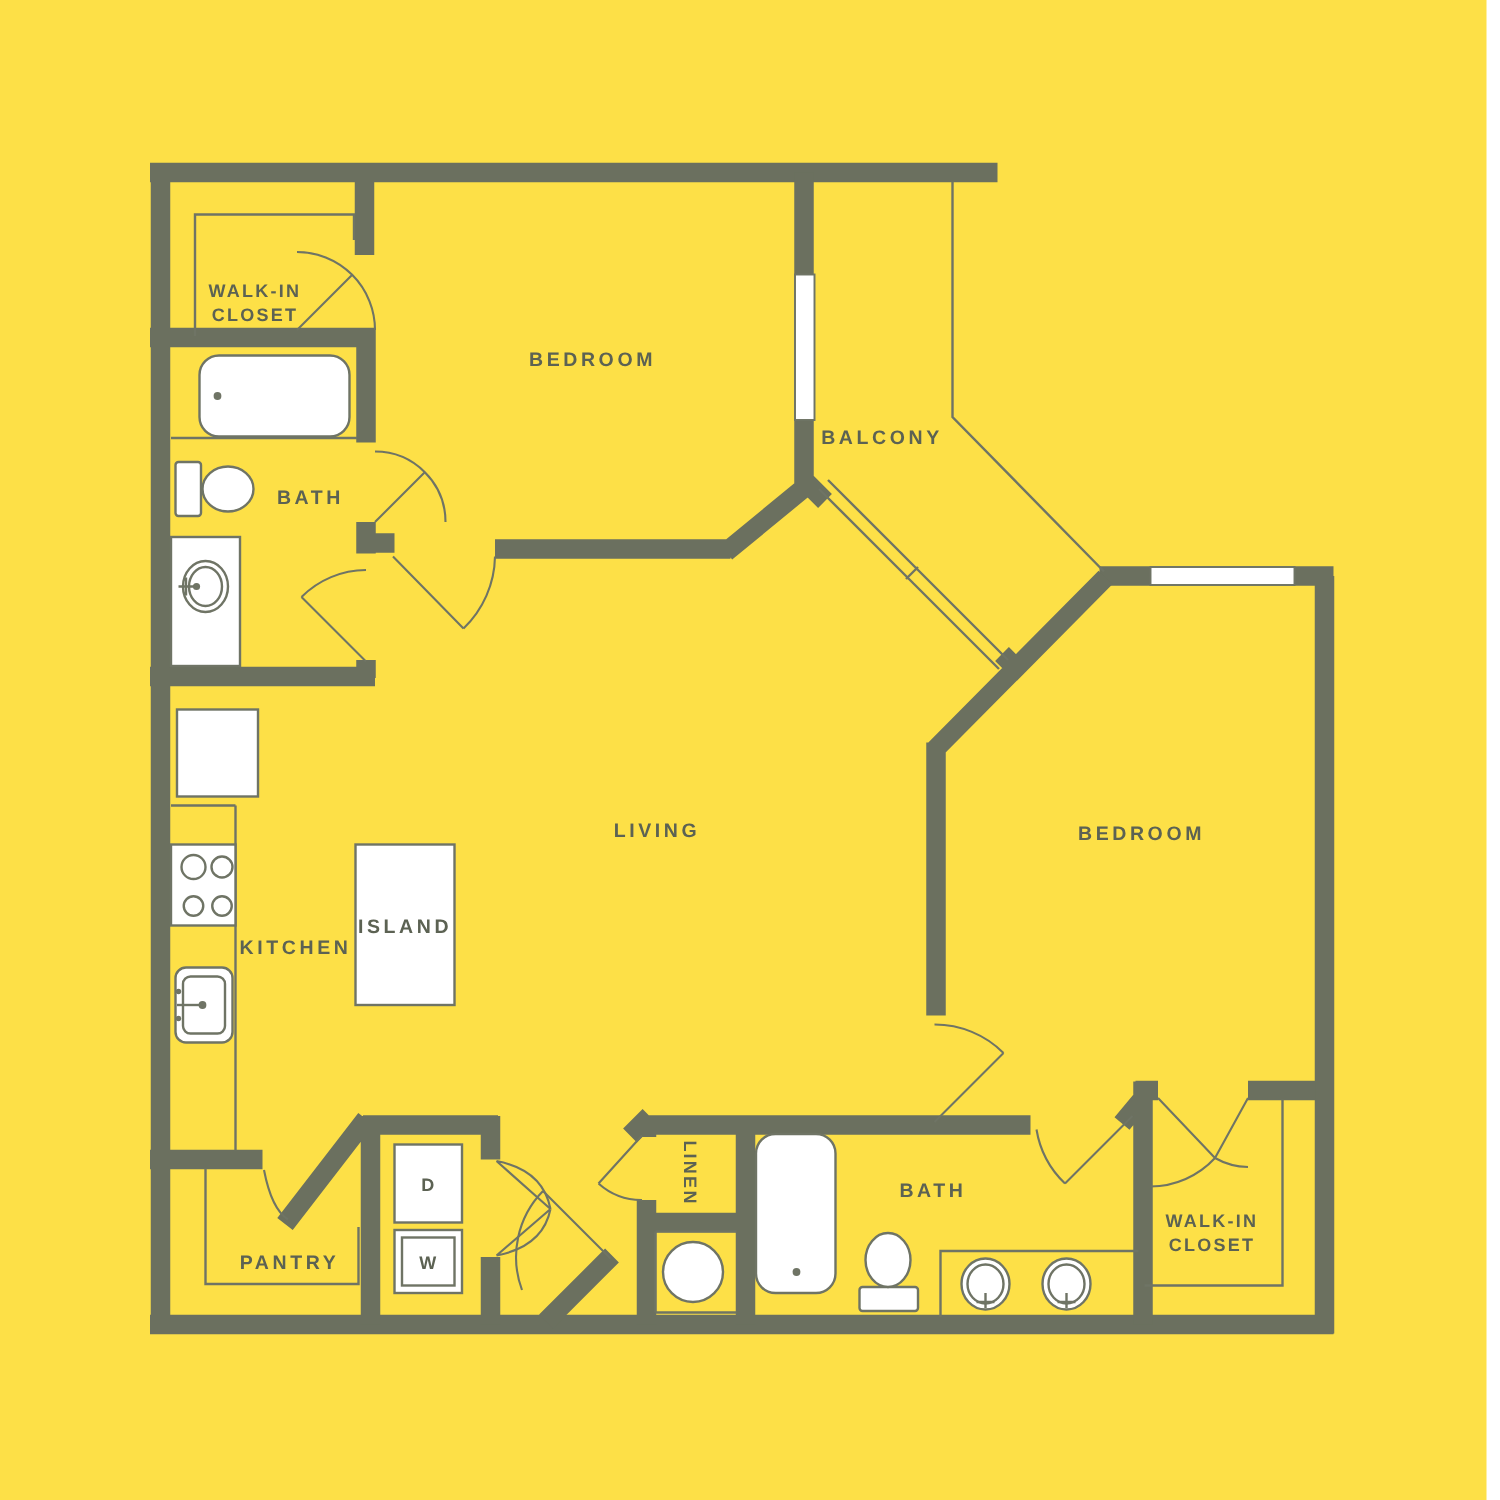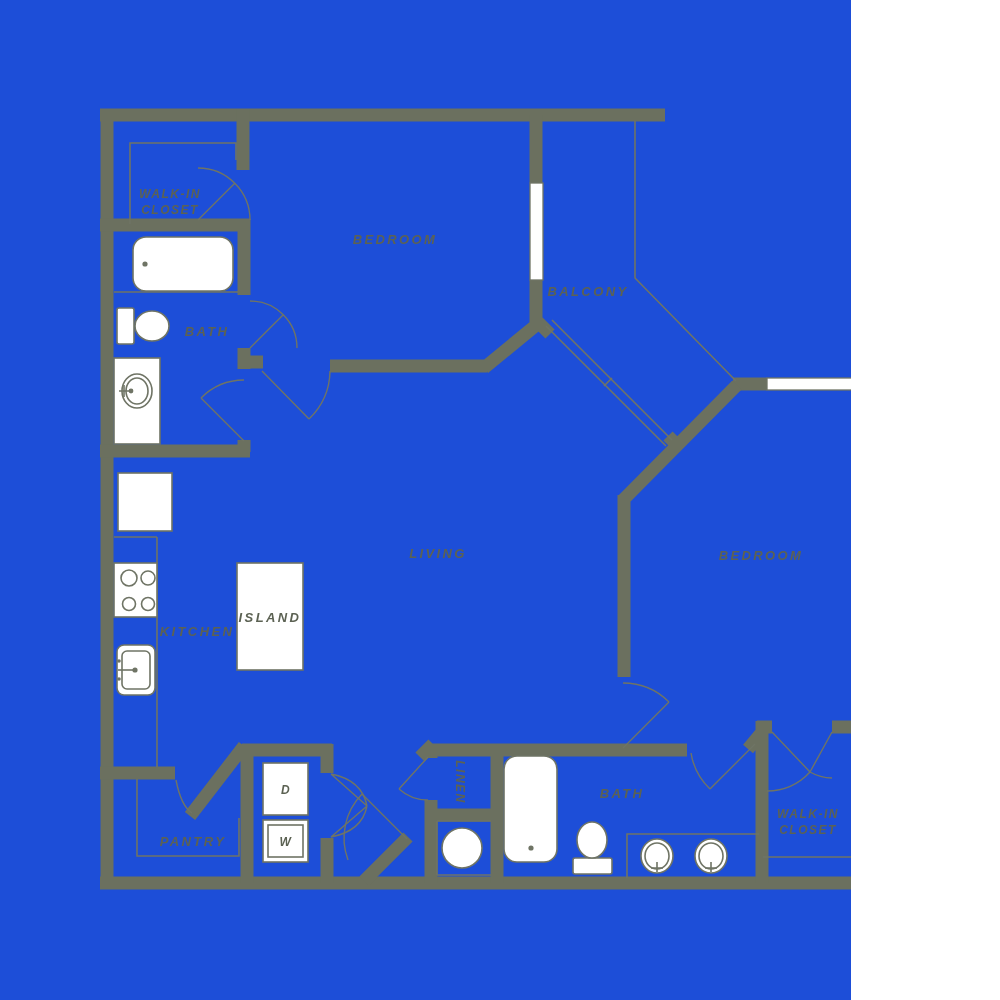--- a/index.html
+++ b/index.html
@@ -1,17 +1,17 @@
 <!DOCTYPE html>
 <html><head>
 <meta charset="utf-8">
 <style>
   html,body{margin:0;padding:0;background:#ffffff;}
-  .canvas{position:relative;width:851px;height:1000px;background:#1d4ed8;overflow:hidden;
-          font-family:"Liberation Sans", sans-serif;font-style:italic;}
+  .canvas{position:relative;width:991px;height:1000px;background:#fde047;overflow:hidden;
+          font-family:"Liberation Sans", sans-serif;}
   svg{display:block;}
   text{font-family:"Liberation Sans", sans-serif;
        font-weight:700;
        fill:#5c6253;
        font-size:13px;
        letter-spacing:2.4px;
        text-anchor:middle;}
   text.small{font-size:12px;letter-spacing:1.5px;}
   .wall{stroke:#6b705f;stroke-width:13;fill:none;stroke-linecap:butt;}
   .thin{stroke:#6f7465;stroke-width:1.6;fill:none;}

